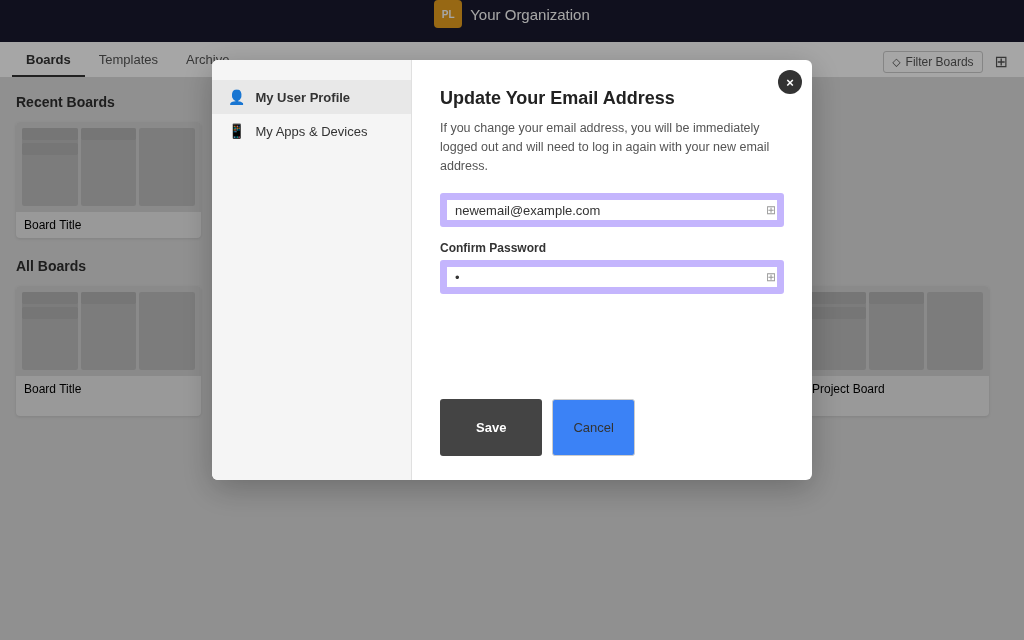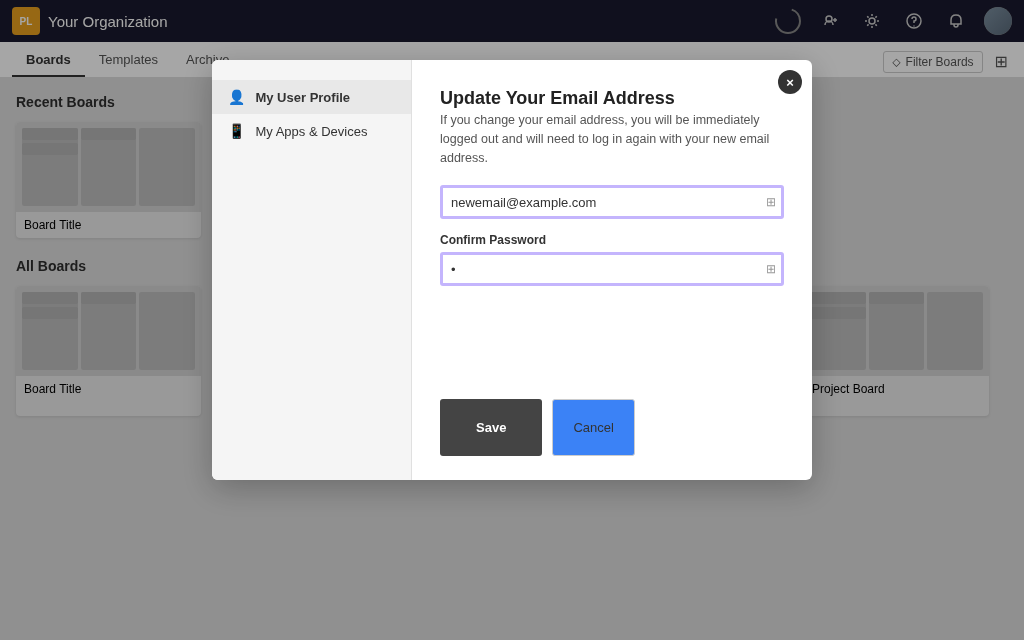--- a/index.html
+++ b/index.html
@@ -6,20 +6,21 @@
     body { font-family: -apple-system, BlinkMacSystemFont, 'Segoe UI', sans-serif; background: #f0f0f0; width: 1024px; height: 640px; overflow: hidden; position: relative; }
 
     
     .top-nav {
       background: #1a1a2e;
       height: 42px;
       display: flex;
       align-items: center;
       padding: 0 12px;
       gap: 16px;
+      flex-direction: column;
     }
     .logo-area {
       display: flex;
       align-items: center;
       gap: 8px;
     }
     .logo-icon {
       width: 28px;
       height: 28px;
       background: #e8a020;
@@ -243,21 +244,21 @@
       font-size: 13px;
       cursor: pointer;
       font-weight: bold;
       line-height: 1;
       z-index: 10;
     }
     .modal-title {
       font-size: 18px;
       font-weight: 600;
       color: #222;
-      margin-bottom: 2px;
+      margin-bottom: 10px;
     }
     .modal-description {
       font-size: 12.5px;
       color: #555;
       line-height: 1.5;
       margin-bottom: 18px;
     }
     .form-label {
       font-size: 12px;
       font-weight: 600;
@@ -269,21 +270,21 @@
       margin-bottom: 14px;
     }
     .input-wrapper {
       position: relative;
       display: flex;
       align-items: center;
     }
     .input-wrapper input {
       width: 100%;
       height: 34px;
-      border: 3px solid #c4b5fd;
+      border: 7px solid #c4b5fd;
       border-radius: 3px;
       padding: 0 32px 0 8px;
       font-size: 13px;
       color: #333;
       outline: none;
     }
     .input-icon {
       position: absolute;
       right: 8px;
       color: #999;

